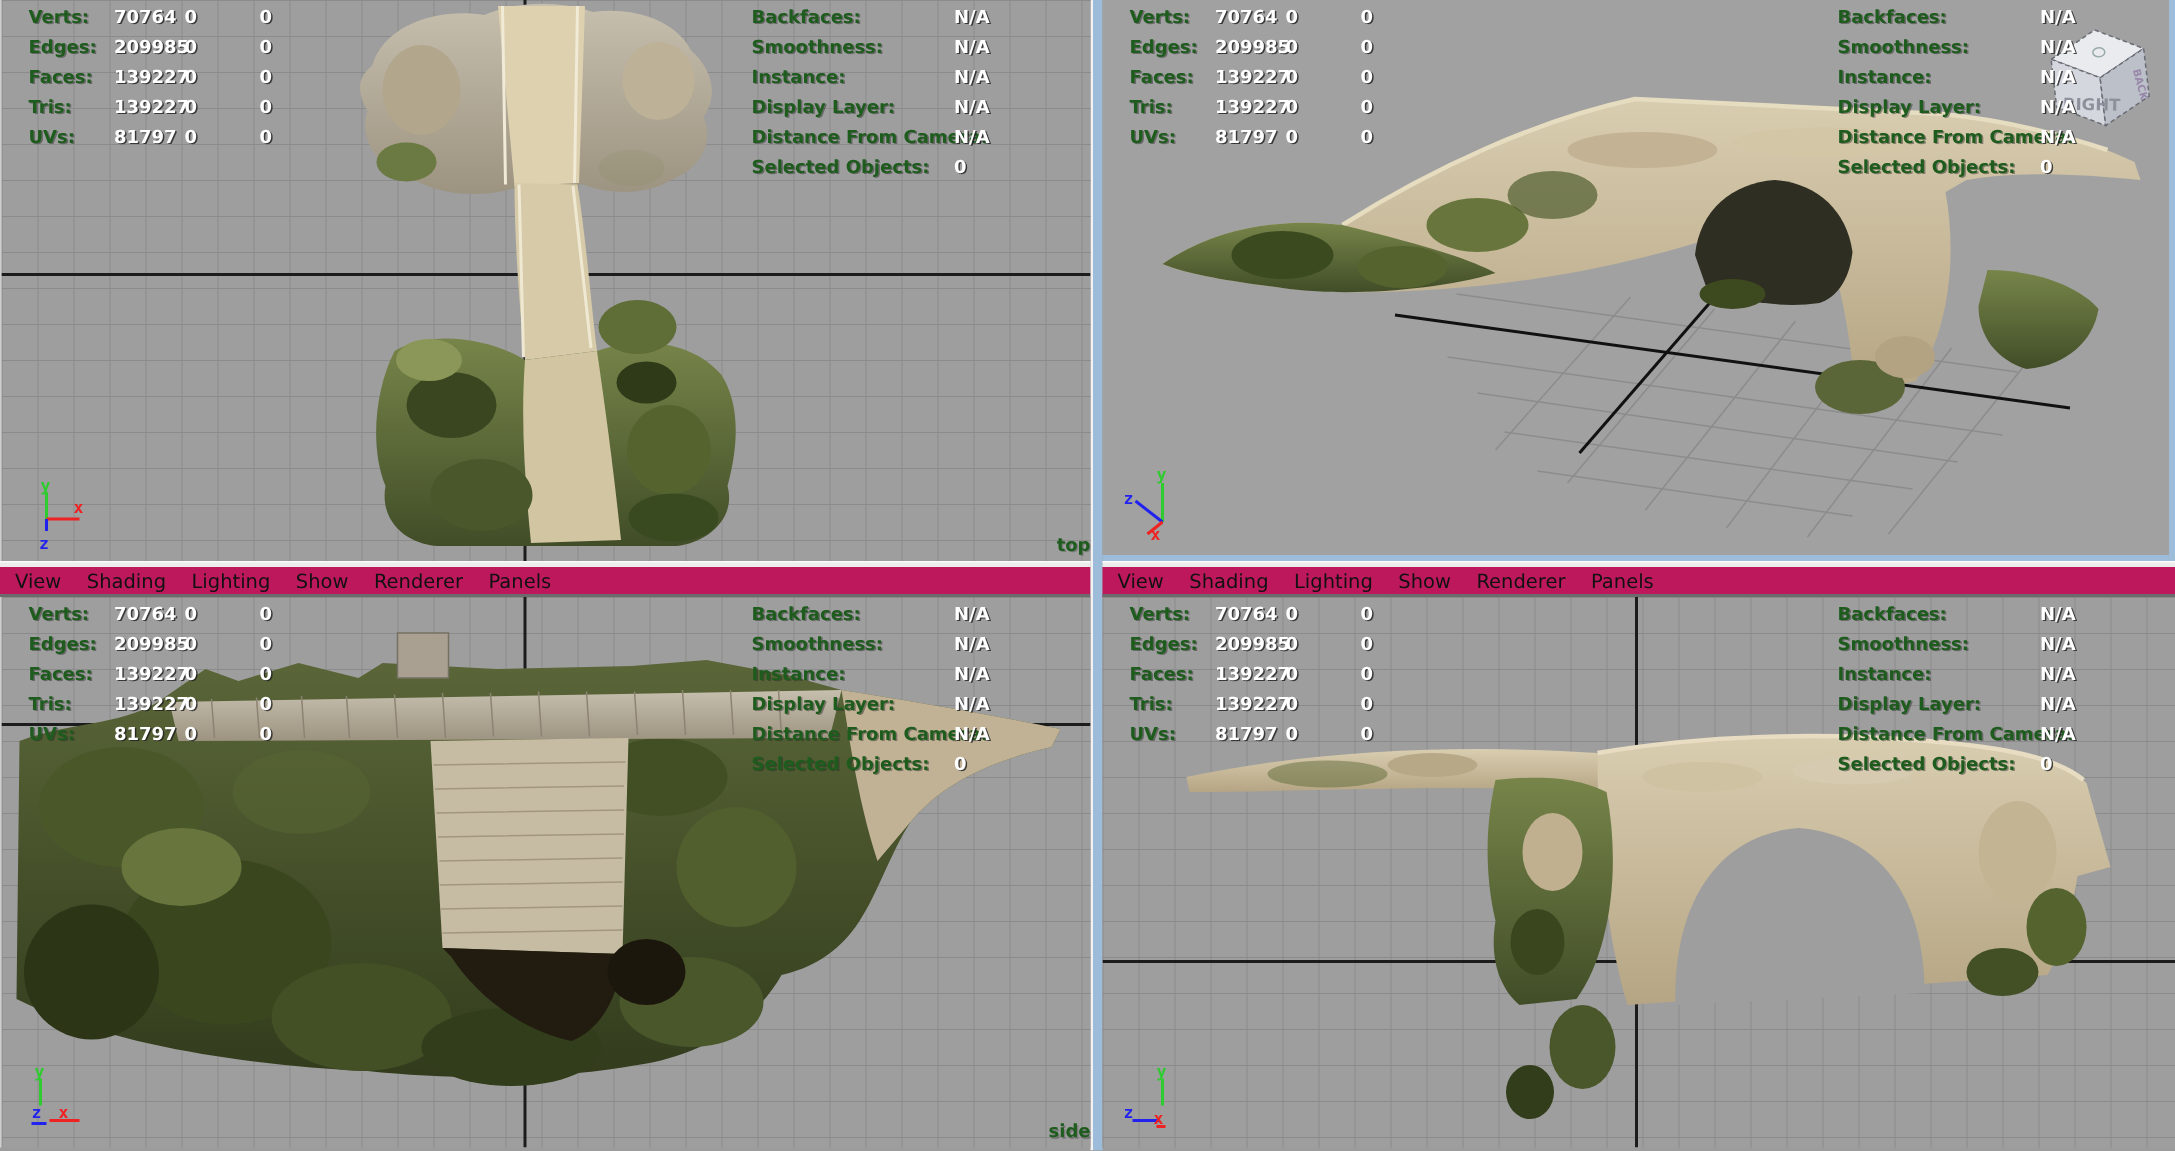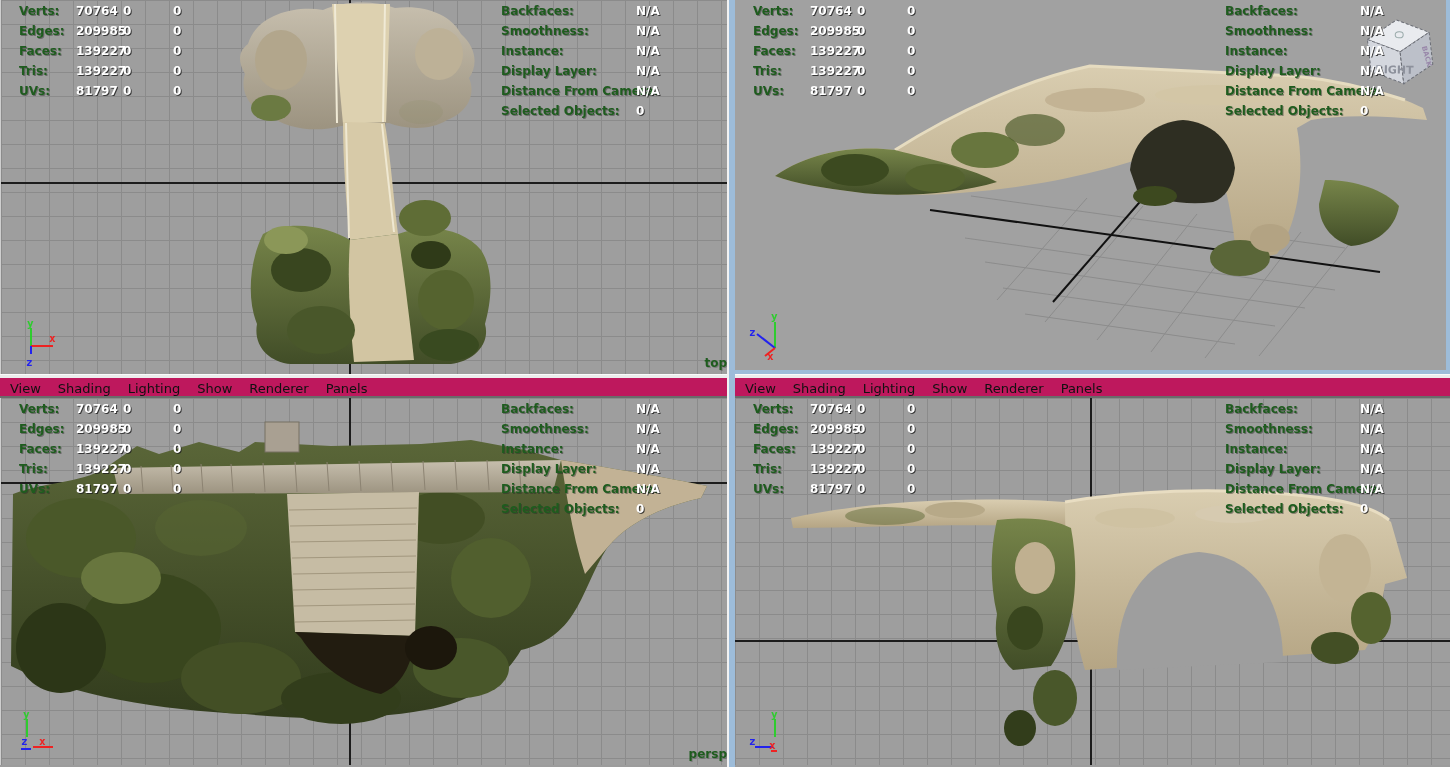--- a/index.html
+++ b/index.html
@@ -201,21 +201,21 @@
         </div>
 
       <svg class="gizmo" width="48" height="50">
         <line x1="14" y1="30" x2="14" y2="12" stroke="#2ecc2e" stroke-width="2"></line>
         <line x1="20" y1="40" x2="40" y2="40" stroke="#ee2222" stroke-width="2"></line>
         <line x1="8" y1="42" x2="18" y2="42" stroke="#2222ee" stroke-width="2"></line>
         <text x="10" y="11" class="gz-txt" fill="#2ecc2e">y</text>
         <text x="26" y="38" class="gz-txt" fill="#ee2222">x</text>
         <text x="8" y="38" class="gz-txt" fill="#2222ee">z</text>
       </svg>
-      <div class="view-label">persp</div>
+      <div class="view-label">side</div>
     </div>
   </div>
 
   <div class="splitter"></div>
 
   <div class="col col-right">
 
     <div class="persp-wrap">
       <div class="vp vp-persp vp-r">
 

